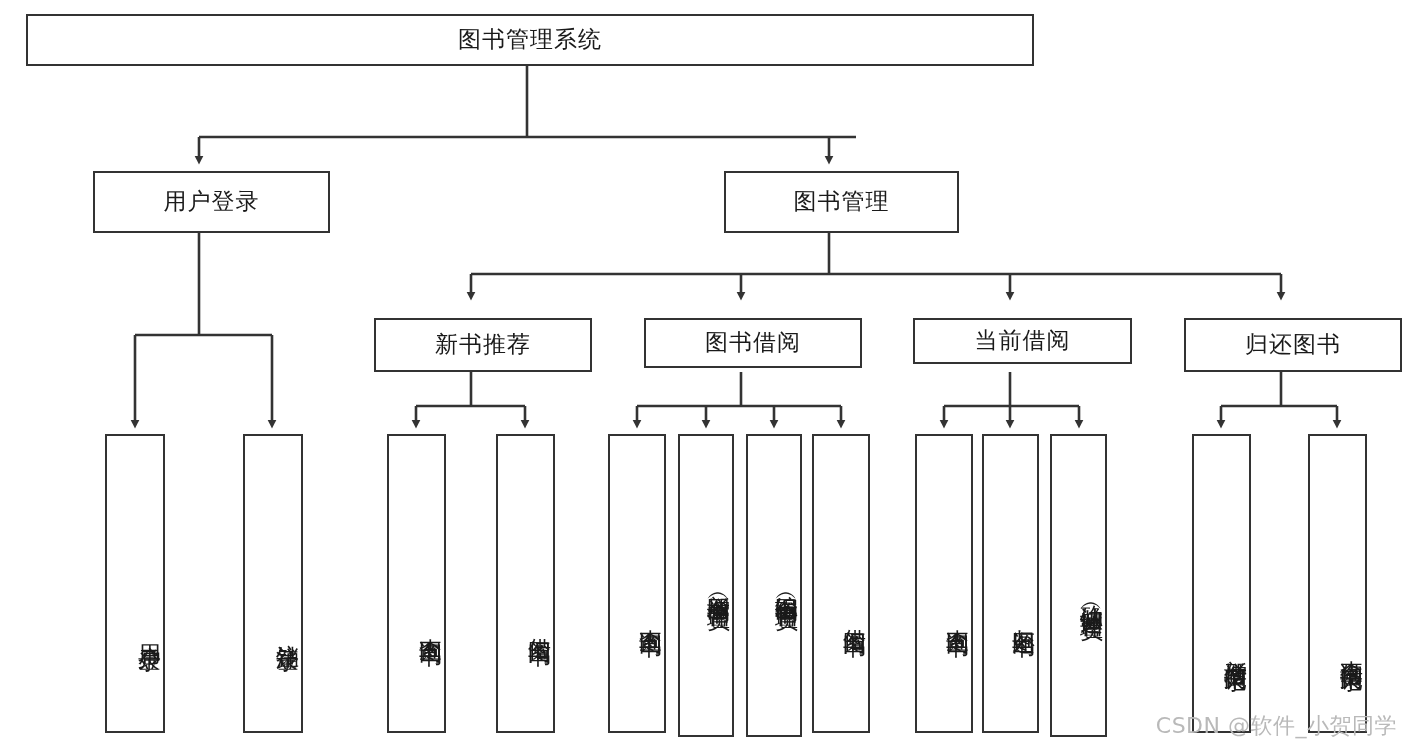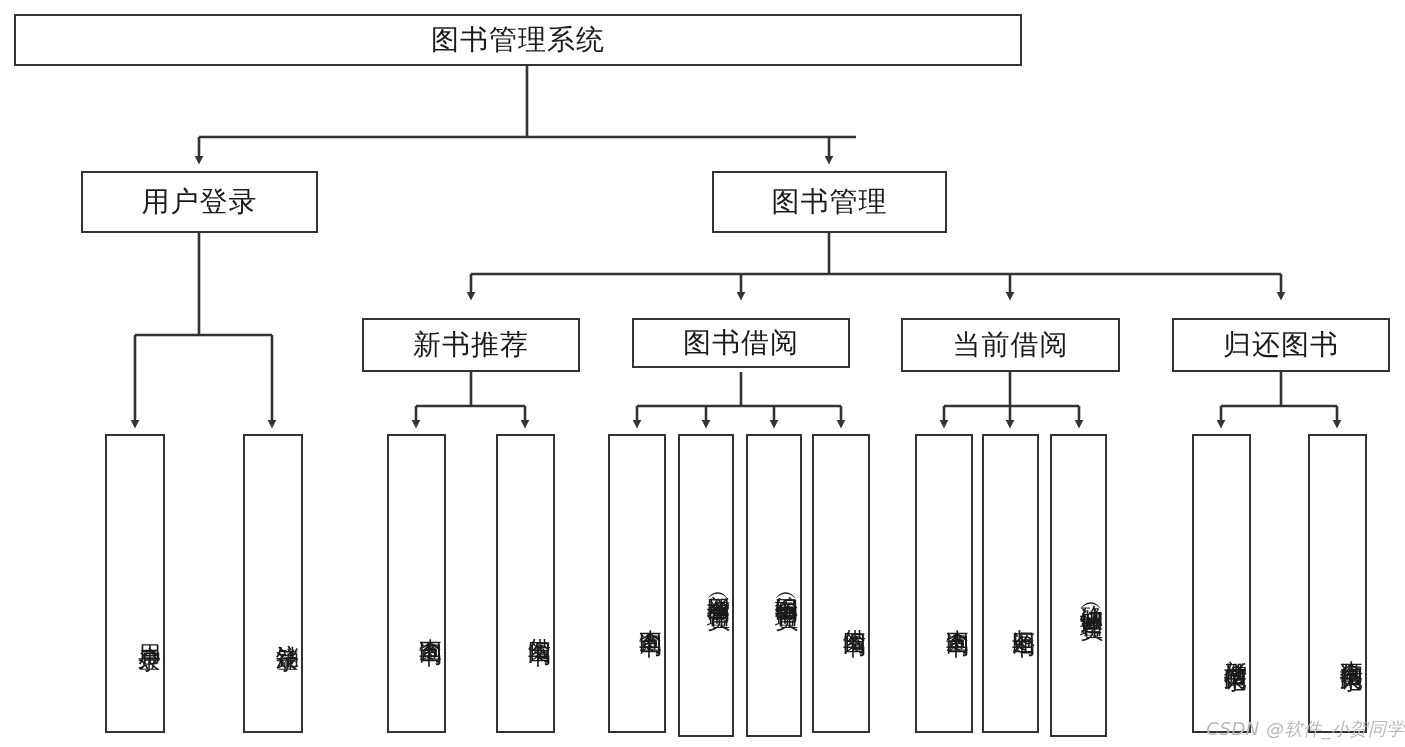--- a/index.html
+++ b/index.html
@@ -25,23 +25,24 @@
     box-sizing:border-box;
     border:2px solid #333333;
     background:#ffffff;
     display:flex;
     align-items:center;
     justify-content:center;
     color:#1a1a1a;
     z-index:2;
   }
   .node.horiz{
-    font-size:28px;
+    font-size:23px;
     letter-spacing:1px;
     line-height:1.1;
+    margin-left:12px;
   }
   .node.vert{
     writing-mode:vertical-rl;
     text-orientation:upright;
     font-size:23px;
     line-height:1.18;
     letter-spacing:2px;
     padding-top:4px;
     padding-bottom:4px;
     align-items:flex-start;
@@ -66,28 +67,27 @@
     margin-top:62px;
   }
   .node.vert.low4 .vtext{
     margin-top:128px;
   }
   .node.vert.low5 .vtext{
     margin-top:20px;
   }
   #watermark{
     position:absolute;
-    right:0;
+    right:8px;
     bottom:6px;
-    font-size:18px;
+    font-size:22px;
     color:#b9b9b9;
     z-index:5;
     white-space:nowrap;
     letter-spacing:0.5px;
-    font-style:italic;
   }
 </style>
 </head>
 <body>
 
 <div id="diagram">
 
   <svg id="edges" viewBox="0 0 1405 747">
     <defs>
       <marker id="arrow" markerWidth="10" markerHeight="10" refX="4.2" refY="5" orient="auto" markerUnits="userSpaceOnUse">
@@ -148,21 +148,21 @@
   <div class="node horiz" style="left:712px;top:171px;width:235px;height:62px;align-items:center;">
     <span>图书管理</span>
   </div>
 
   <div class="node horiz" style="left:362px;top:318px;width:218px;height:54px;">
     <span>新书推荐</span>
   </div>
   <div class="node horiz" style="left:632px;top:318px;width:218px;height:50px;">
     <span>图书借阅</span>
   </div>
-  <div class="node horiz" style="left:901px;top:318px;width:219px;height:54px;">
+  <div class="node horiz" style="left:901px;top:318px;width:219px;height:46px;">
     <span>当前借阅</span>
   </div>
   <div class="node horiz" style="left:1172px;top:318px;width:218px;height:54px;">
     <span>归还图书</span>
   </div>
 
   <div class="node vert low" style="left:105px;top:434px;width:60px;height:299px;">
     <span class="vtext">用户登录</span>
   </div>
   <div class="node vert low" style="left:243px;top:434px;width:60px;height:299px;">

